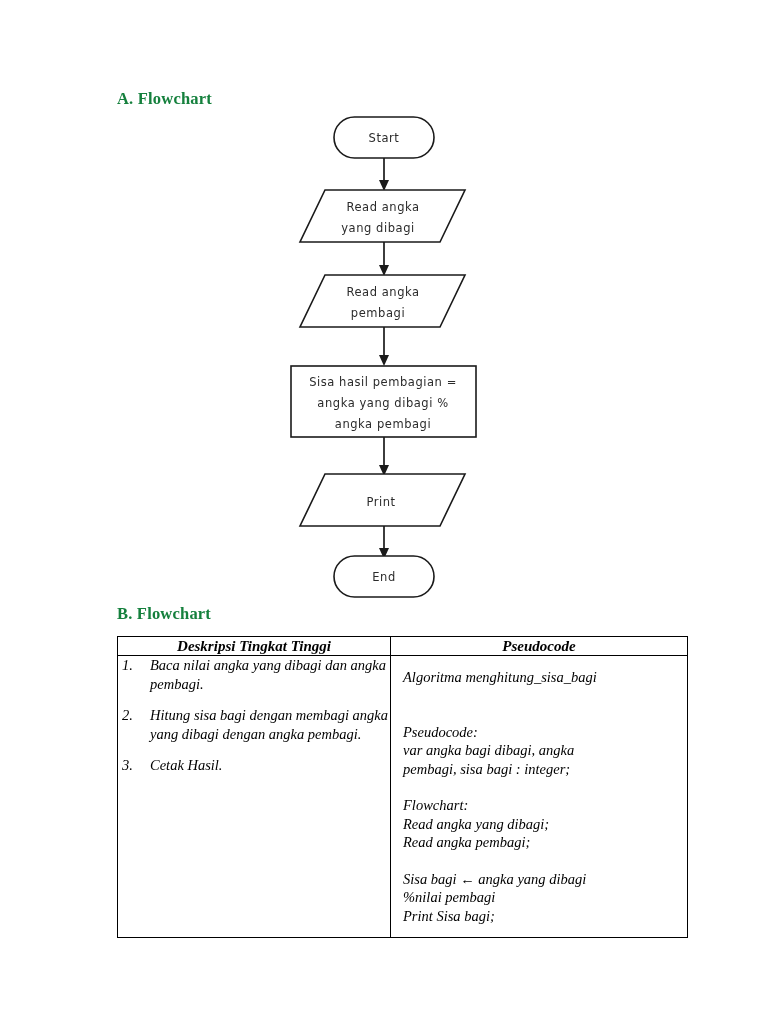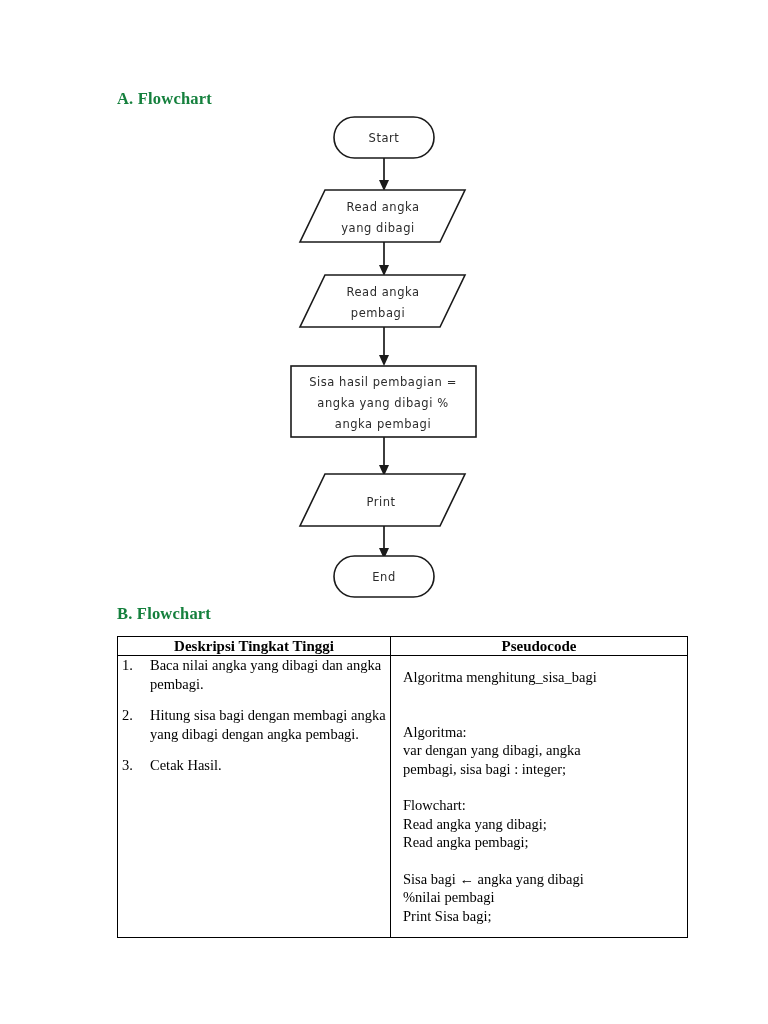--- a/index.html
+++ b/index.html
@@ -69,20 +69,21 @@
     top: 636px;
     width: 570px;
     border-collapse: collapse;
     table-layout: fixed;
     font-family: "Liberation Serif", serif;
   }
   #pseudocode-table td, #pseudocode-table th {
     border: 1.4px solid #000000;
     vertical-align: top;
     padding: 0;
+    font-style: italic;
   }
   .col-left { width: 273px; }
   .col-right { width: 297px; }
 
   .tbl-header {
     text-align: center;
     font-weight: bold;
     font-size: 15px;
     padding: 2px 0 3px 0;
     line-height: 1.2;
@@ -204,22 +205,22 @@
             <span>Cetak Hasil.</span>
           </li>
         </ol>
       </td>
 
       <td class="tbl-cell">
         <div class="code-block">
           <div class="code-line">Algoritma menghitung_sisa_bagi</div>
           <div class="code-line blank"></div>
           <div class="code-line blank"></div>
-          <div class="code-line">Algoritma:</div>
-          <div class="code-line">var dengan yang dibagi, angka</div>
+          <div class="code-line">Pseudocode:</div>
+          <div class="code-line">var angka bagi dibagi, angka</div>
           <div class="code-line">pembagi, sisa bagi : integer;</div>
           <div class="code-line blank"></div>
           <div class="code-line">Flowchart:</div>
           <div class="code-line">Read angka yang dibagi;</div>
           <div class="code-line">Read angka pembagi;</div>
           <div class="code-line blank"></div>
           <div class="code-line">Sisa bagi ← angka yang dibagi</div>
           <div class="code-line">%nilai pembagi</div>
           <div class="code-line">Print Sisa bagi;</div>
         </div>

